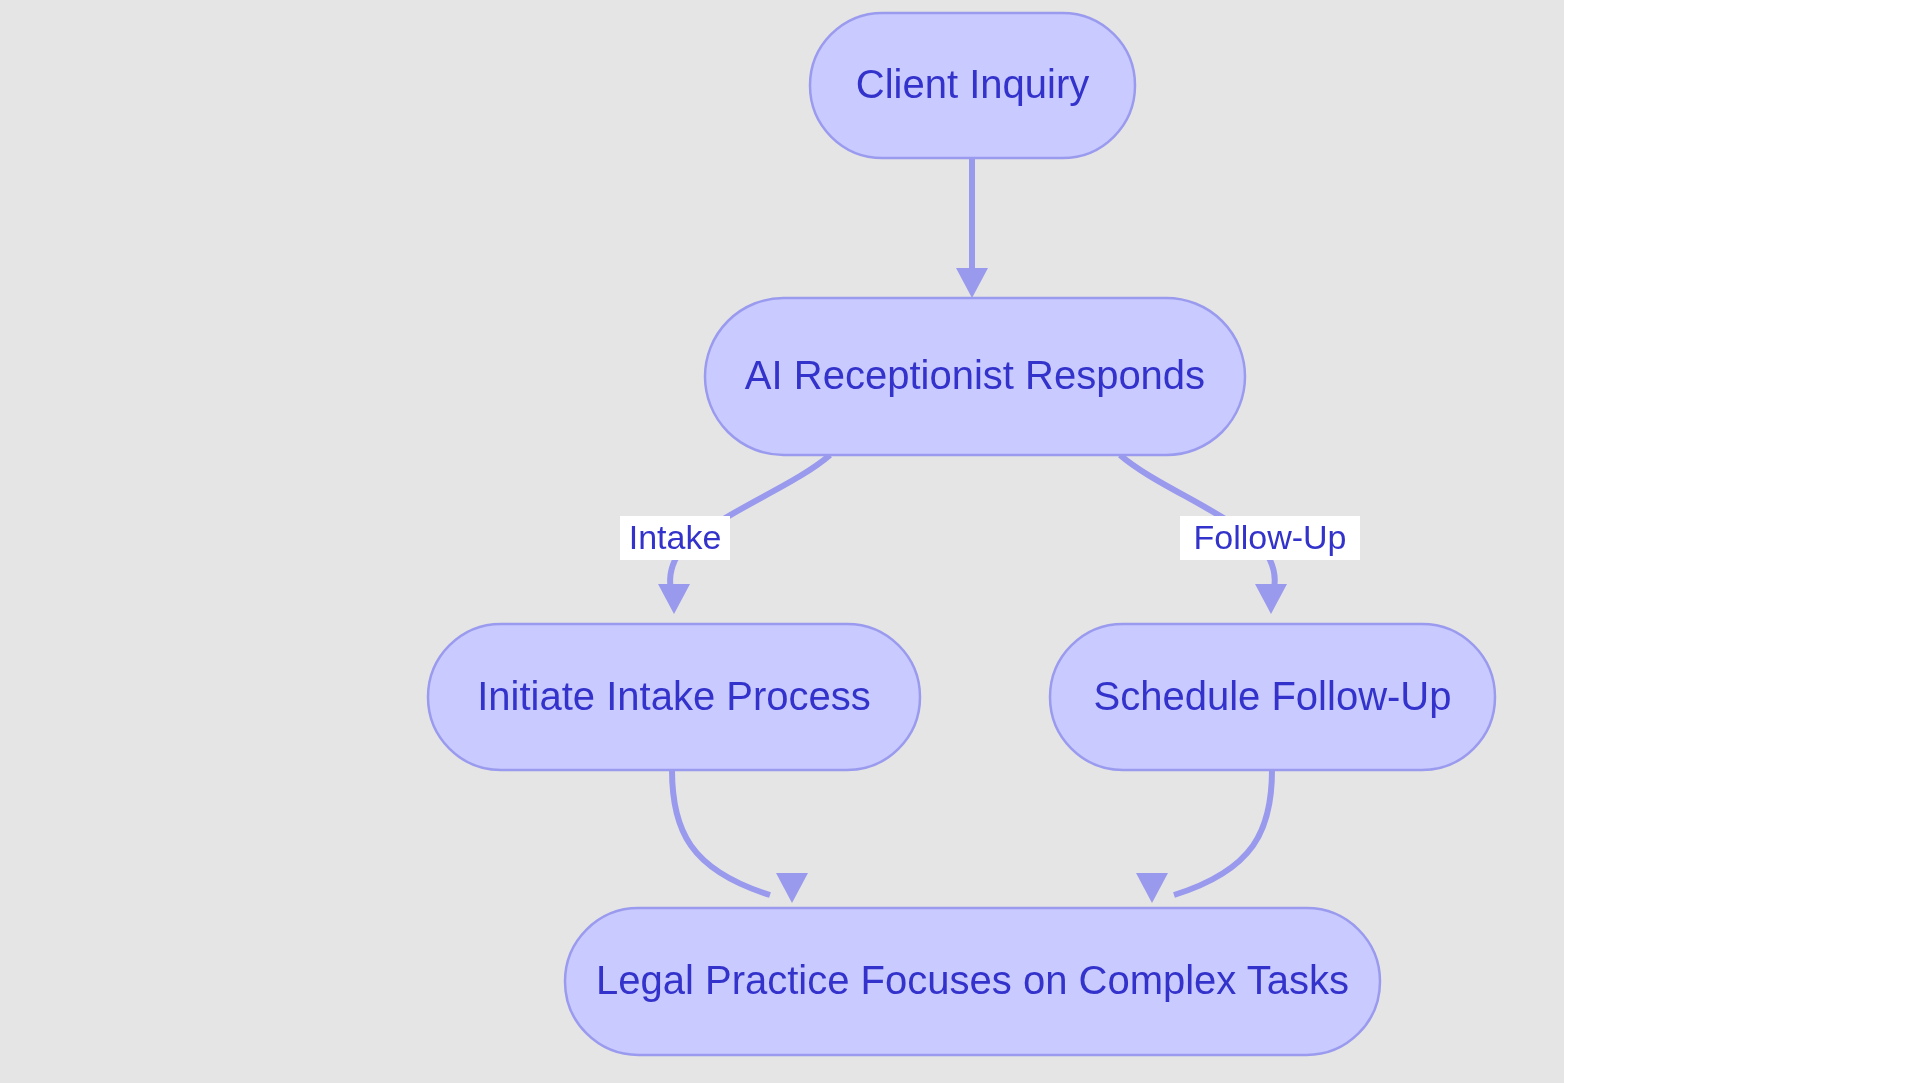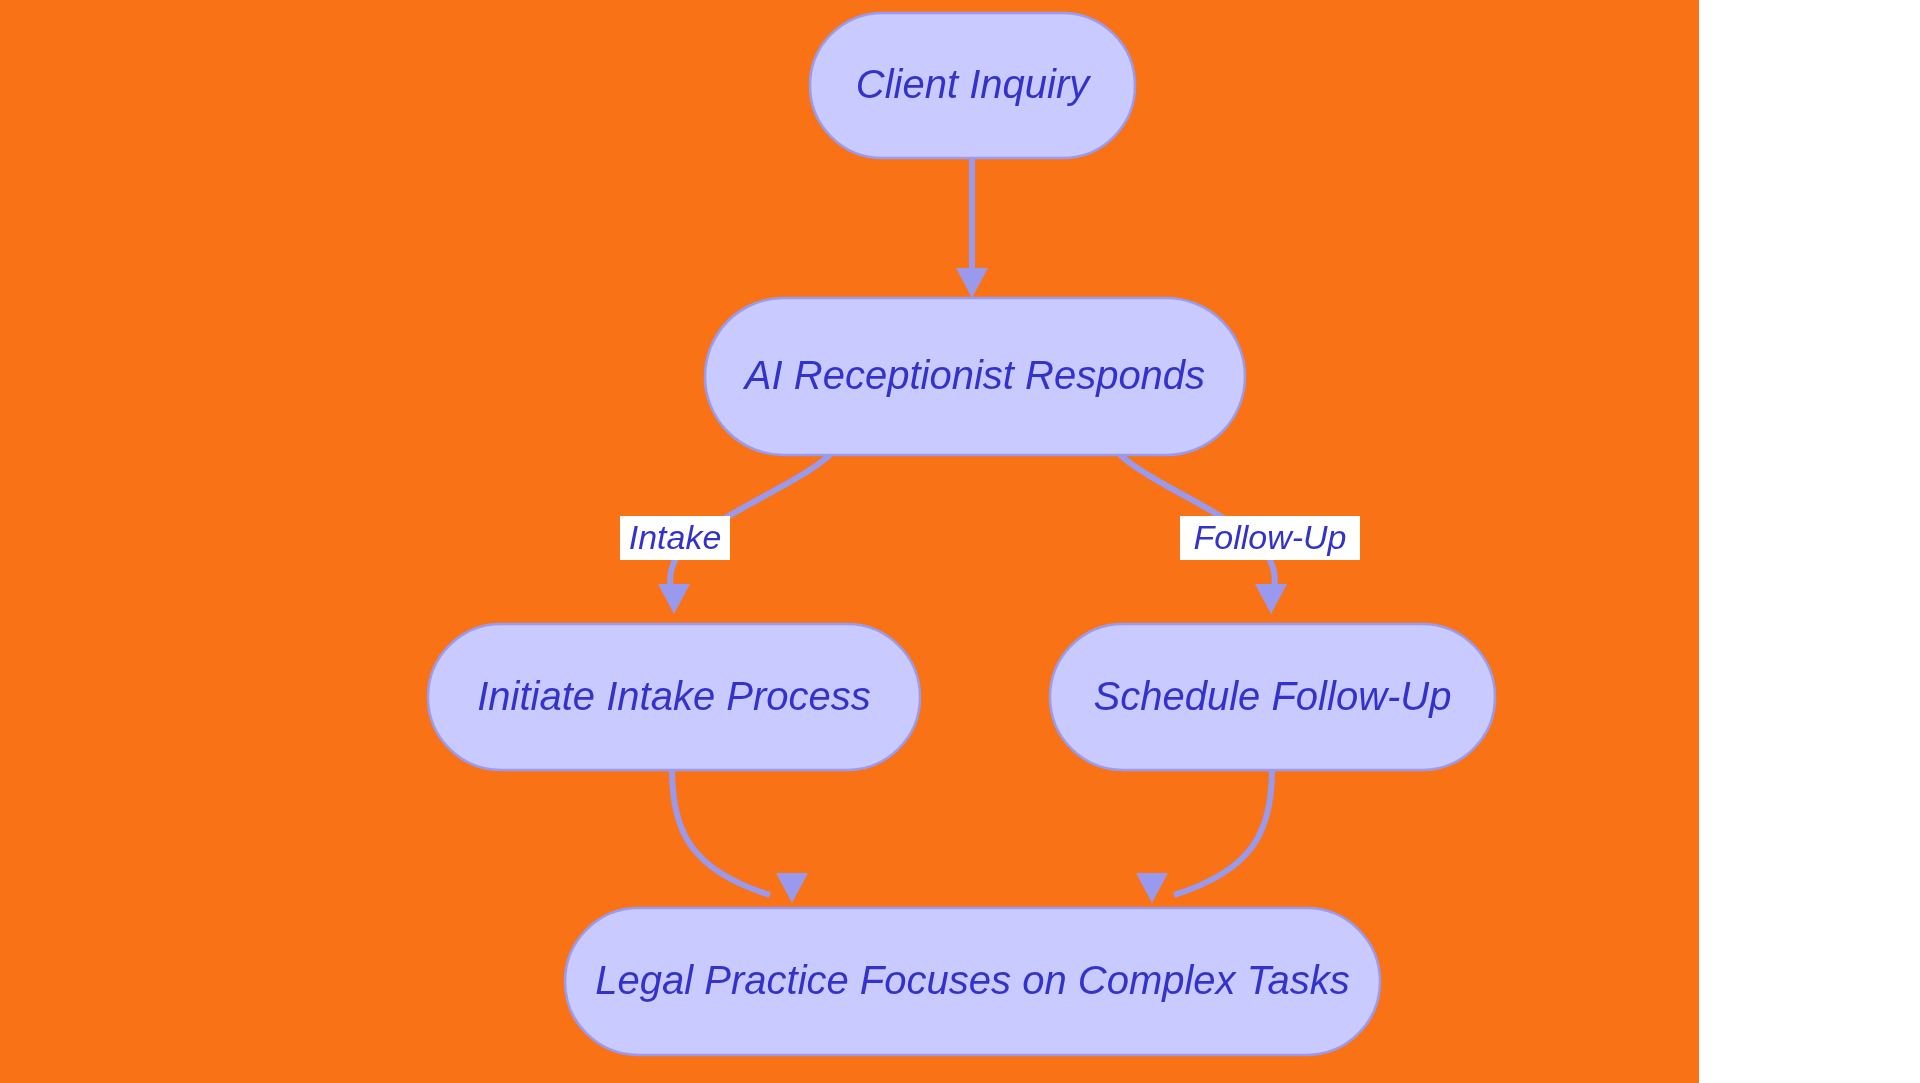--- a/index.html
+++ b/index.html
@@ -9,24 +9,23 @@
     background: #ffffff;
   }
   body {
     width: 1920px;
     height: 1083px;
     overflow: hidden;
     font-family: "Liberation Sans", sans-serif;
   }
   #flow-root {
     position: relative;
-    width: 1699px;
+    width: 1564px;
     height: 1083px;
-    background: #f97316;
-    font-style: italic;
+    background: #e5e5e5;
   }
   #flow-svg {
     position: absolute;
     top: 0;
     left: 0;
     width: 1920px;
     height: 1083px;
     display: block;
   }
   .node-text {

